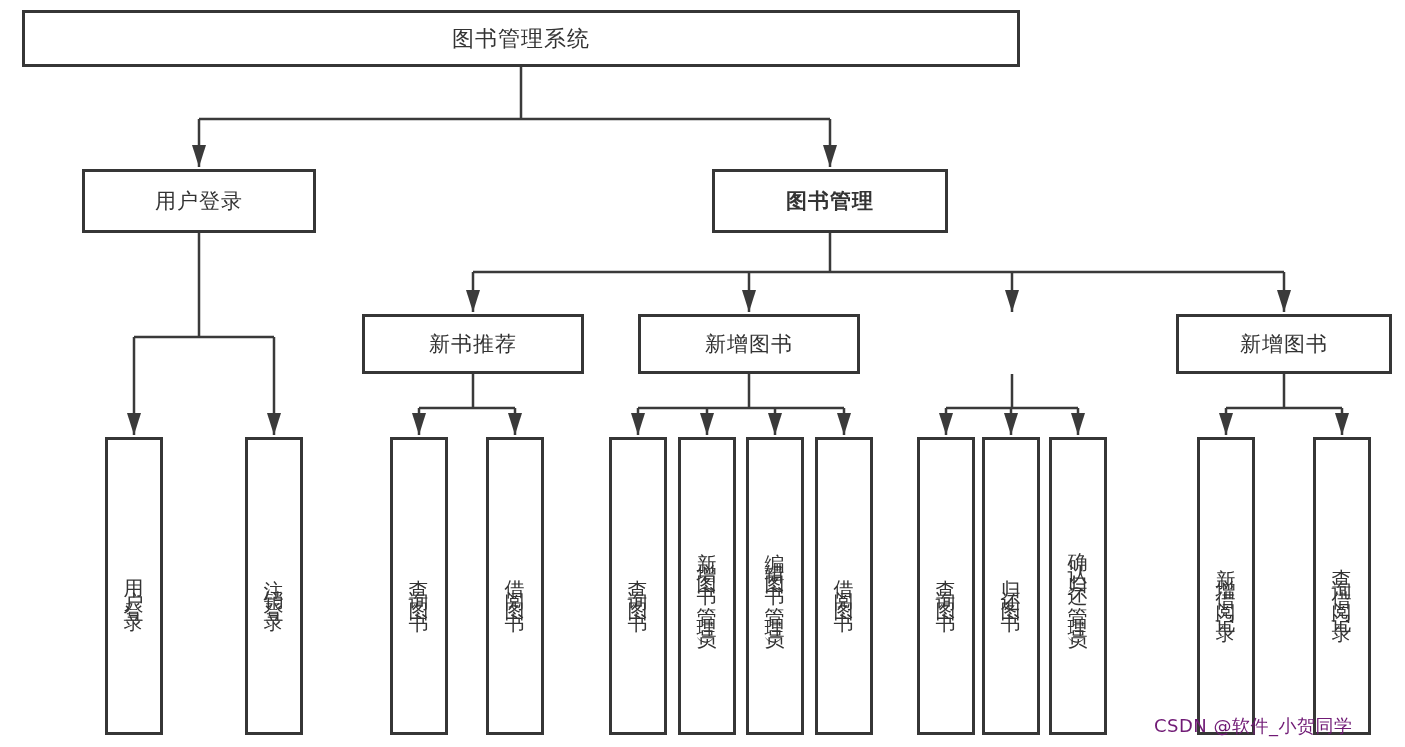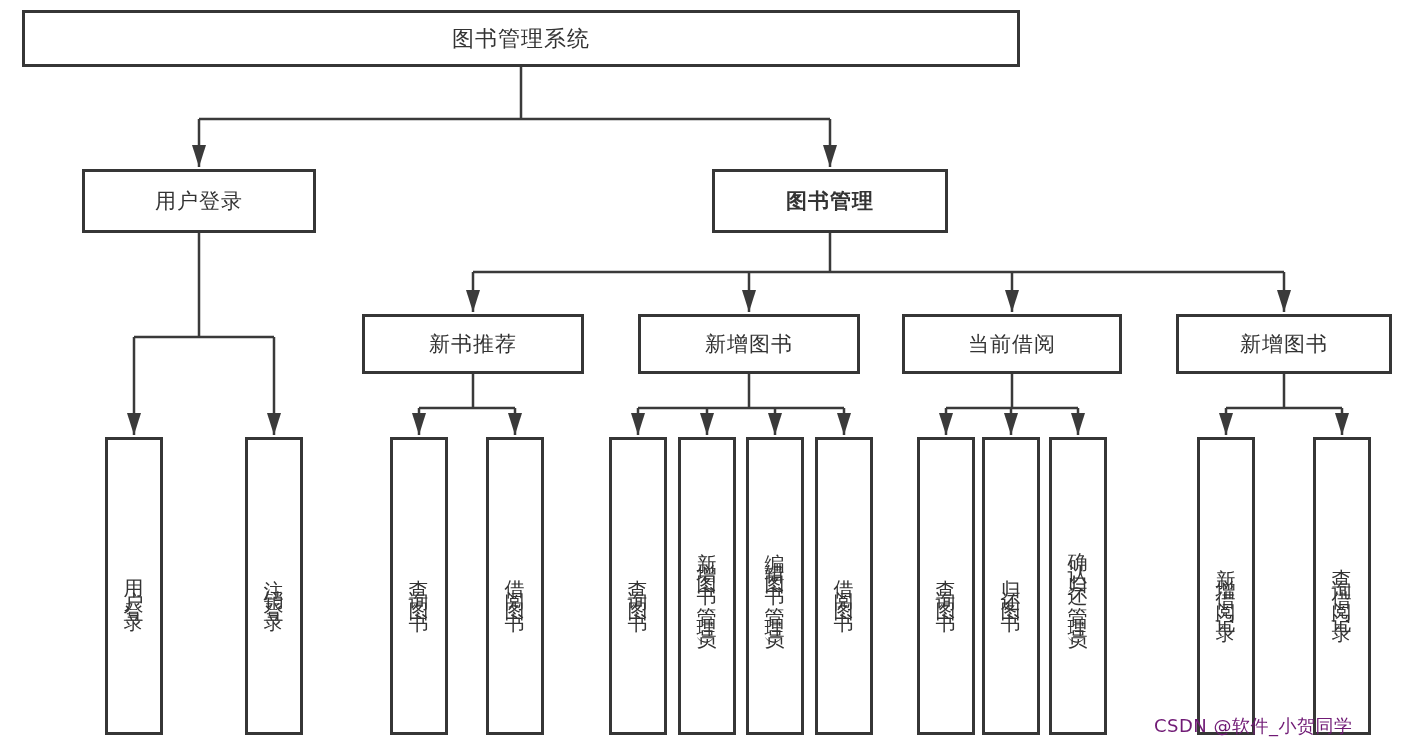--- a/index.html
+++ b/index.html
@@ -119,23 +119,20 @@
   <div class="hnode" style="left:712px; top:169px; width:236px; height:64px;font-weight:bold;">
     <span>图书管理</span>
   </div>
 
   <div class="hnode" style="left:362px; top:314px; width:222px; height:60px;text-align:center;">
     <span>新书推荐</span>
   </div>
   <div class="hnode" style="left:638px; top:314px; width:222px; height:60px;">
     <span>新增图书</span>
   </div>
-  <div class="hnode" style="left:902px; top:314px; width:220px; height:60px;">
-    <span>当前借阅</span>
-  </div>
   <div class="hnode" style="left:1176px; top:314px; width:216px; height:60px;">
     <span>新增图书</span>
   </div>
 
   <div class="vnode" style="left:105px;">
     <span>用户登录</span>
   </div>
   <div class="vnode" style="left:245px;">
     <span>注销登录</span>
   </div>

